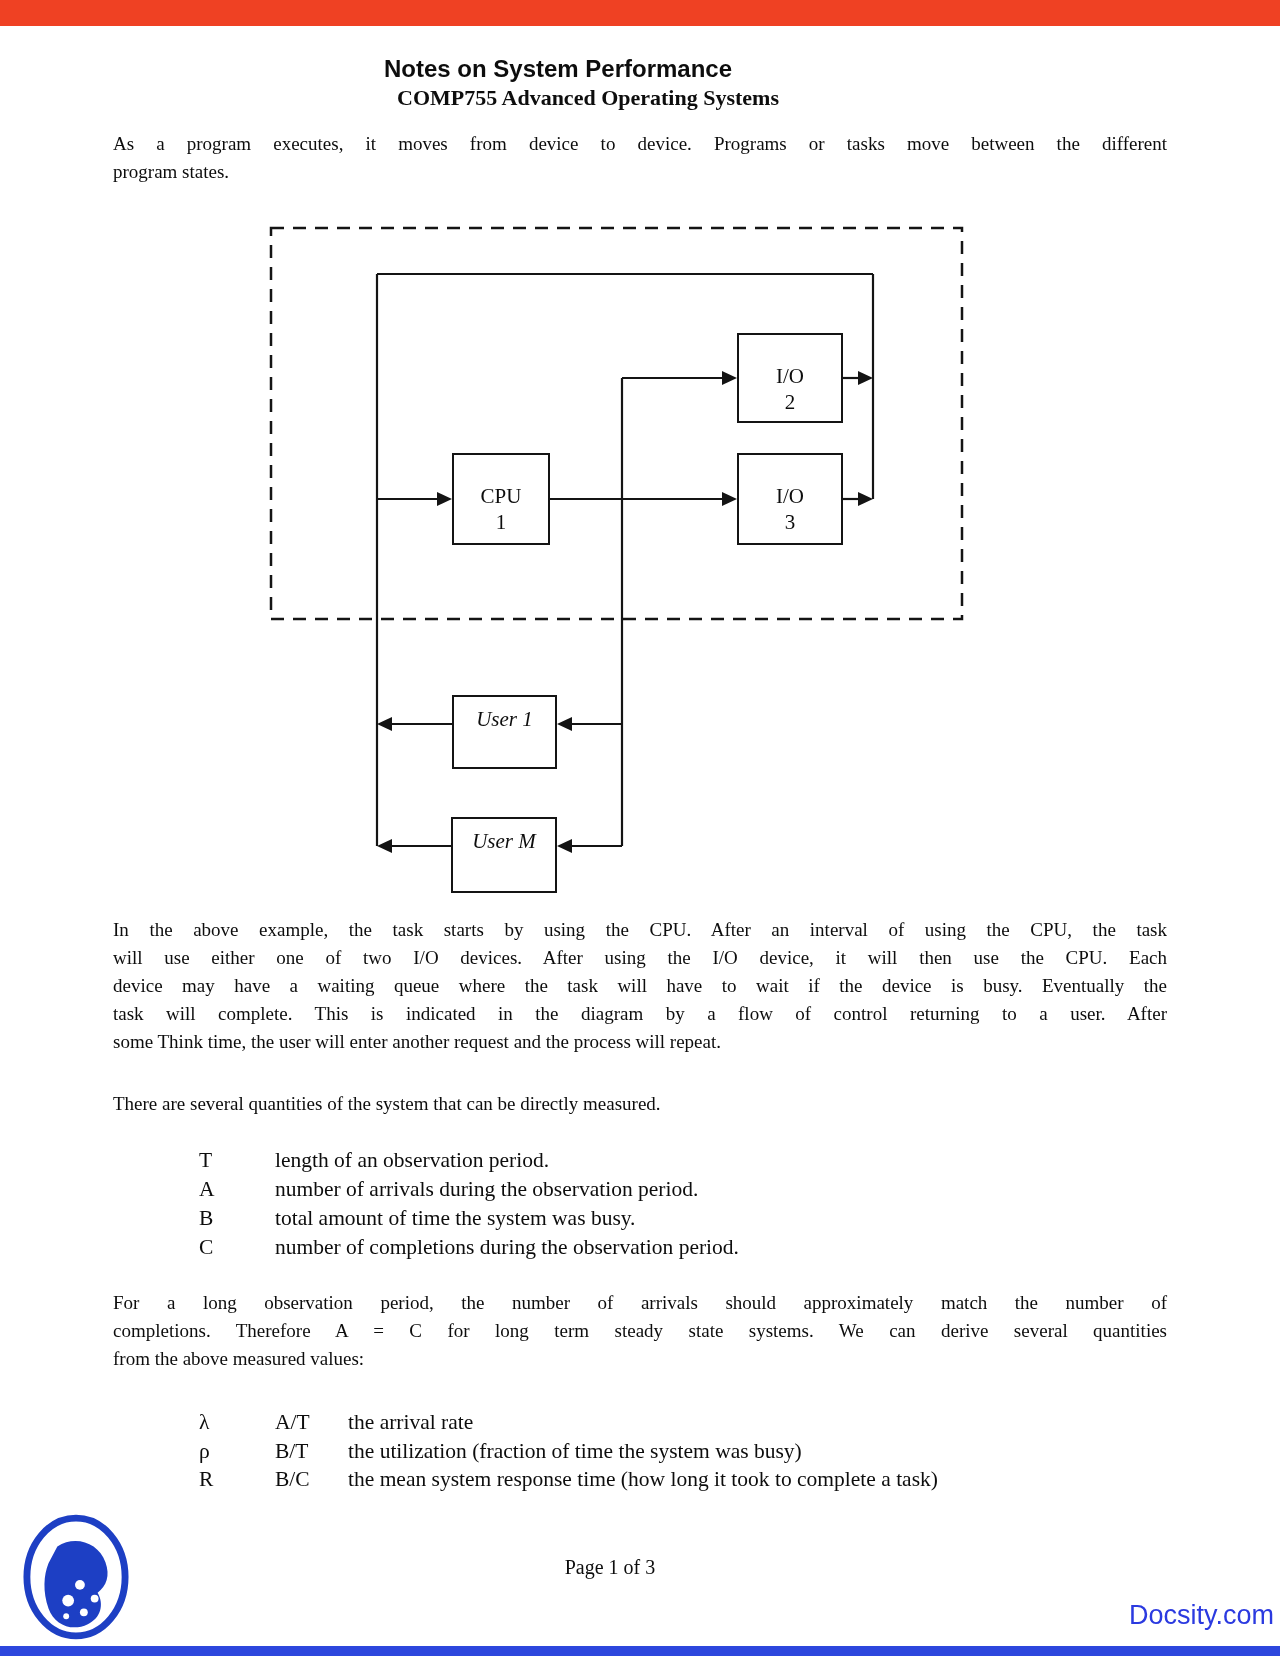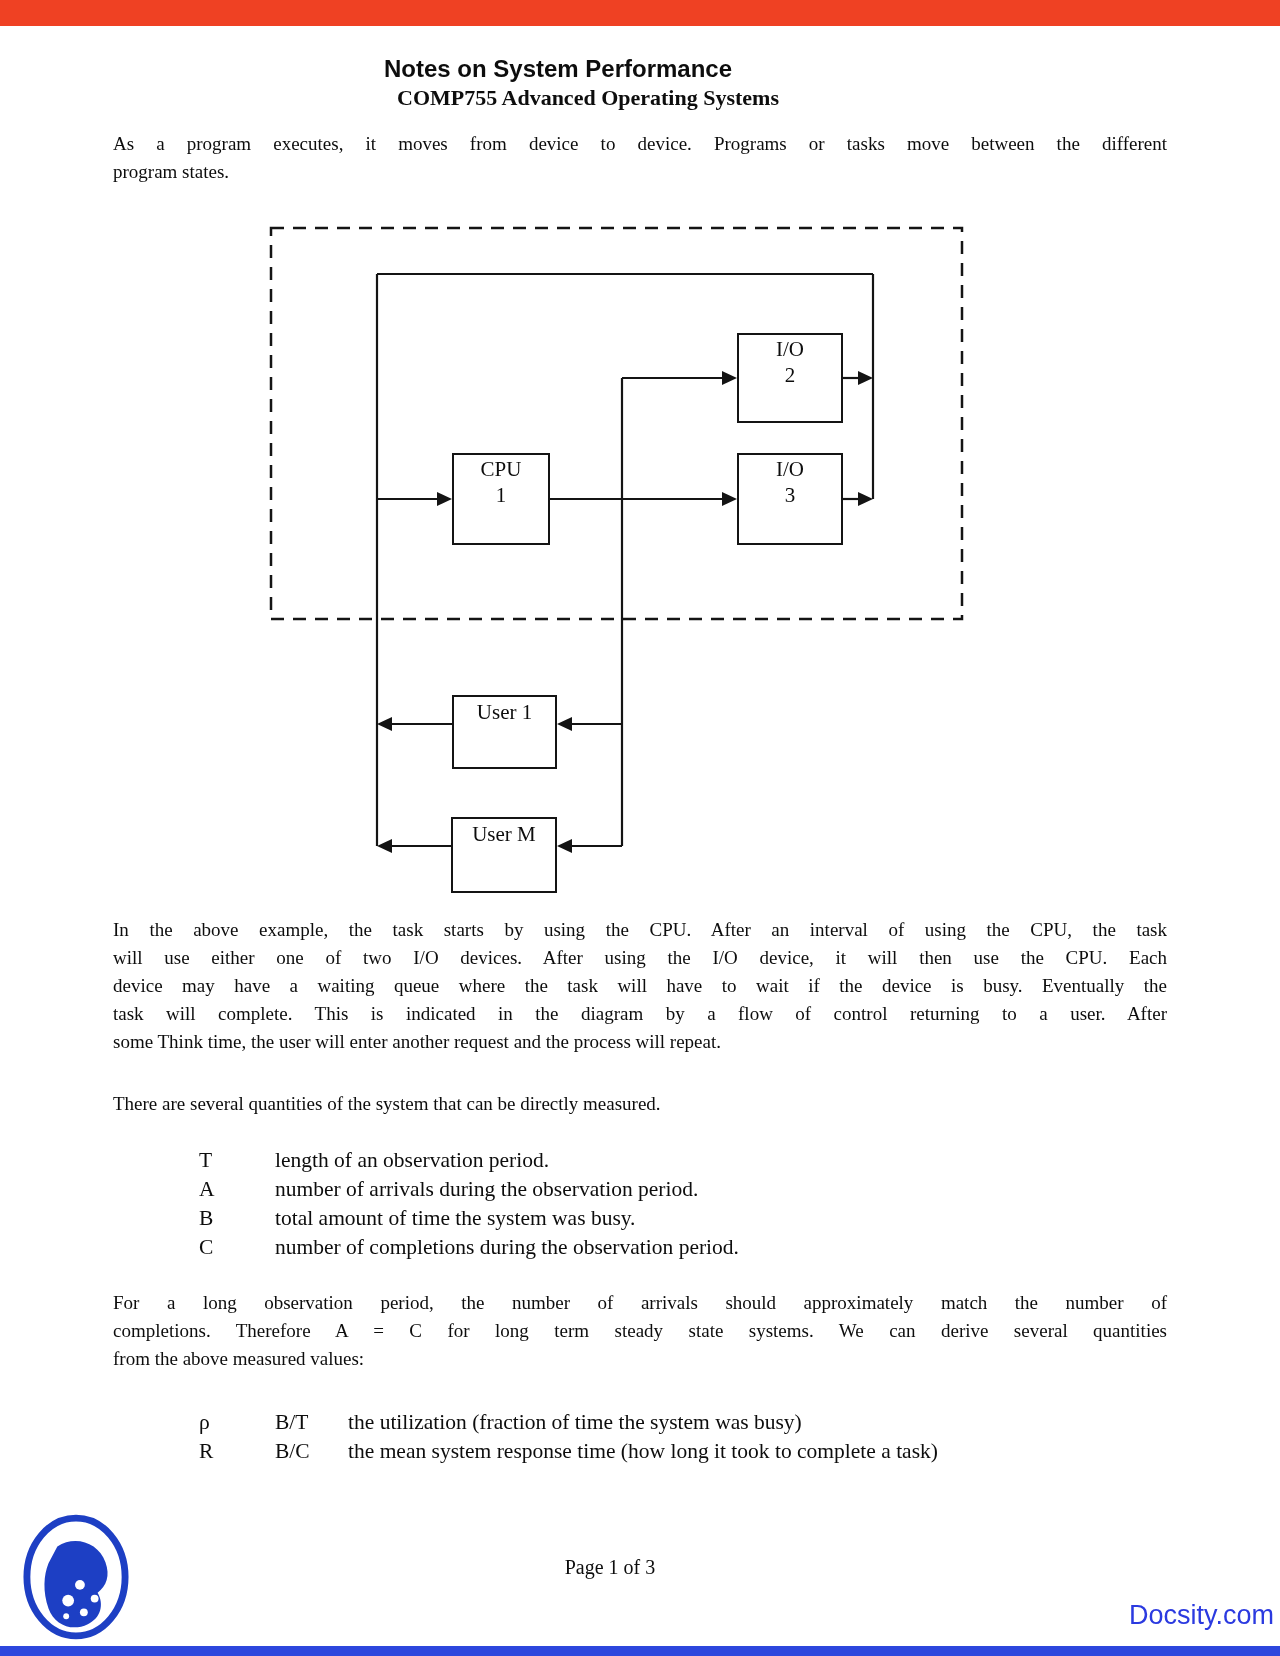--- a/index.html
+++ b/index.html
@@ -21,22 +21,22 @@
   .textcol{left:113px;width:1054px;font-size:19px;line-height:28px;}
   .jline{text-align:justify;text-align-last:justify;}
   .lline{text-align:center;text-align-last:left;}
   
   .diagram{left:240px;top:200px;width:740px;height:715px;}
   .diagram svg{position:absolute;left:0;top:0;}
   .dbox{
     position:absolute;background:#ffffff;border:2.5px solid #141414;box-sizing:border-box;
     text-align:center;font-size:21px;line-height:26px;
   }
-  .dbox .pad2{padding-top:1px;}
-  .dbox .pad1{padding-top:2px;}
+  .dbox .pad2{padding-top:28px;}
+  .dbox .pad1{padding-top:9px;font-style:italic;}
   
   .mlist{left:199px;width:960px;font-size:21.5px;line-height:29px;}
   .mlist .sym{display:inline-block;width:76px;}
   .dlist .frm{display:inline-block;width:73px;}
   .pagenum{left:0;top:1556px;width:1220px;text-align:center;font-size:20px;}
   .watermark{
     right:6px;top:1600px;font-family:"Liberation Sans", sans-serif;
     font-size:27px;font-weight:500;
   }
   .logo{left:22px;top:1513px;}
@@ -137,20 +137,23 @@
 </div>
 
 <div class="abs textcol" style="top:1289px">
   <div class="jline">For a long observation period, the number of arrivals should approximately match the number of</div>
   <div class="jline">completions.  Therefore A = C for long term steady state systems.  We can derive several quantities</div>
   <div class="lline">from the above measured values:</div>
 </div>
 
 <div class="abs mlist dlist" style="top:1408px;line-height:28.5px">
   <div>
+    <span class="sym">λ</span><span class="frm">A/T</span><span>the arrival rate</span>
+  </div>
+  <div>
     <span class="sym">ρ</span><span class="frm">B/T</span><span>the utilization (fraction of time the system was busy)</span>
   </div>
   <div>
     <span class="sym">R</span><span class="frm">B/C</span><span>the mean system response time (how long it took to complete a task)</span>
   </div>
 </div>
 
 <div class="abs pagenum">Page 1 of 3</div>
 
 <div class="abs logo">

